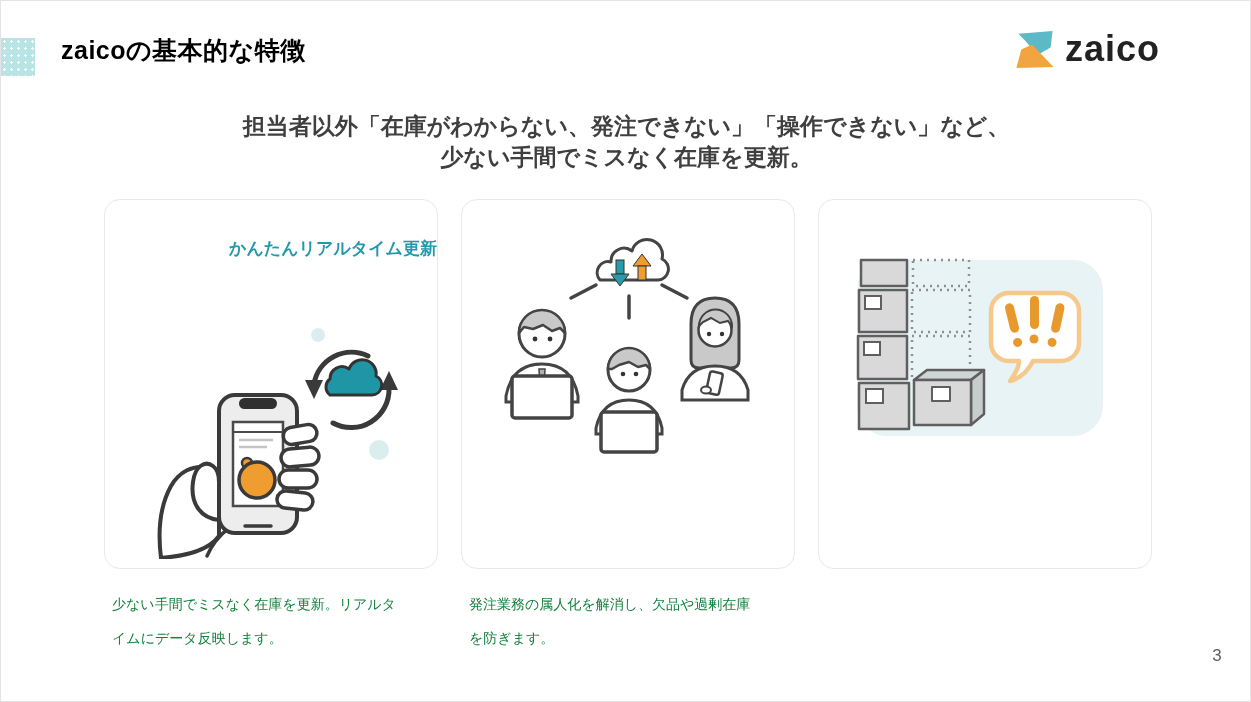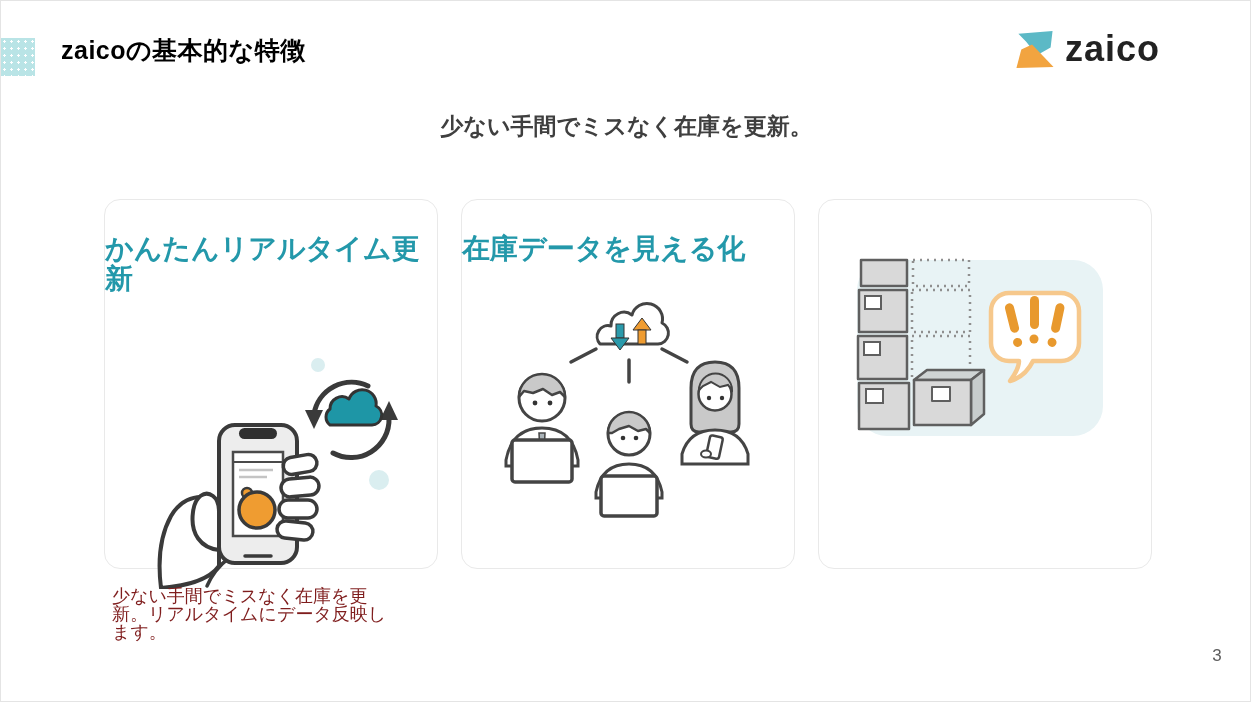--- a/index.html
+++ b/index.html
@@ -29,33 +29,33 @@
     font-size:23px;line-height:31px;font-weight:700;color:#3f3f3f;
   }
   .cards{
     position:absolute;left:103px;top:198px;display:flex;gap:23px;
   }
   .card{
     width:334px;height:370px;background:#fff;border:1px solid #e9e9e9;
     border-radius:16px;box-sizing:border-box;
   }
   .card-title{
-    margin-top:34px;text-align:left;font-size:28px;line-height:30px;
+    margin-top:34px;text-align:right;font-size:17px;line-height:30px;
     font-weight:700;color:#2398aa;
   }
   .ill{display:block;margin-left:auto;margin-right:auto;}
   .ill-1{margin-top:10px;}
   .ill-2{margin-top:24px;}
   .ill-3{margin-top:46px;}
   .descs{
     position:absolute;left:103px;top:586px;display:flex;gap:23px;
   }
   .desc{
     width:334px;box-sizing:border-box;padding:0 36px 0 8px;
-    font-size:18px;line-height:18px;color:#7f1d1d;
+    font-size:14px;line-height:34px;color:#15803d;
   }
   .page-number{
     position:absolute;left:1204px;top:645px;width:24px;text-align:center;
     font-size:17px;color:#5d5d5d;
   }
 </style>
 </head>
 <body>
 
 <div class="accent-square"></div>
@@ -64,20 +64,21 @@
 
 <div class="logo">
   <svg width="44" height="41" viewBox="0 0 42 42">
     <polygon points="5,6 40,3 38,20 24,28 13,14" fill="#5cb9c6"></polygon>
     <polygon points="19,17 41,40 3,41 8,22" fill="#f2a440"></polygon>
   </svg>
   <span class="logo-text">zaico</span>
 </div>
 
 <div class="lead">
+  <div>担当者以外「在庫がわからない、発注できない」「操作できない」など、</div>
   <div>少ない手間でミスなく在庫を更新。</div>
 </div>
 
 <div class="cards">
 
   <div class="card">
     <div class="card-title">かんたんリアルタイム更新</div>
     <svg class="ill ill-1" width="300" height="285" viewBox="0 0 300 285">
 
       <circle cx="197" cy="61" r="7" fill="#daeef0"></circle>
@@ -113,21 +114,20 @@
         <path d="M98,246 C80,244 69,230 72,208 C74,192 84,186 92,192 C96,195 98,202 98,208 Z" stroke-width="4"></path>
         <rect x="162" y="152" width="34" height="17" rx="8.5" transform="rotate(-10 179 160)"></rect>
         <rect x="160" y="174" width="38" height="18" rx="9" transform="rotate(-5 179 183)"></rect>
         <rect x="158" y="196" width="38" height="18" rx="9"></rect>
         <rect x="156" y="218" width="36" height="17" rx="8.5" transform="rotate(6 174 226)"></rect>
       </g>
     </svg>
   </div>
 
   <div class="card">
-    <div class="card-title">在庫データを見える化</div>
     <svg class="ill ill-2" width="300" height="245" viewBox="0 0 300 245">
 
       <path d="M122,56 h58 a11,11 0 0 0 4,-21 a15,15 0 0 0 -30,-8 a13,13 0 0 0 -21,11 a11,11 0 0 0 -11,18 z" fill="#ffffff" stroke="#444" stroke-width="3" stroke-linejoin="round"></path>
 
       <g fill="#2a9aab" stroke="#333" stroke-width="1">
         <rect x="138" y="36" width="8" height="14"></rect>
         <polygon points="133,50 151,50 142,62"></polygon>
       </g>
       <g fill="#ef9c31" stroke="#333" stroke-width="1">
         <polygon points="155,42 173,42 164,30"></polygon>
@@ -213,15 +213,16 @@
           <rect x="217" y="57" width="9" height="30" rx="4.5"></rect>
             <circle cx="221" cy="97" r="4.5"></circle>
         </g>
       </g>
     </svg>
   </div>
 </div>
 
 <div class="descs">
   <div class="desc">少ない手間でミスなく在庫を更新。リアルタイムにデータ反映します。</div>
+  <div class="desc">発注業務の属人化を解消し、欠品や過剰在庫を防ぎます。</div>
 </div>
 
 <div class="page-number">3</div>
 
 </body></html>

